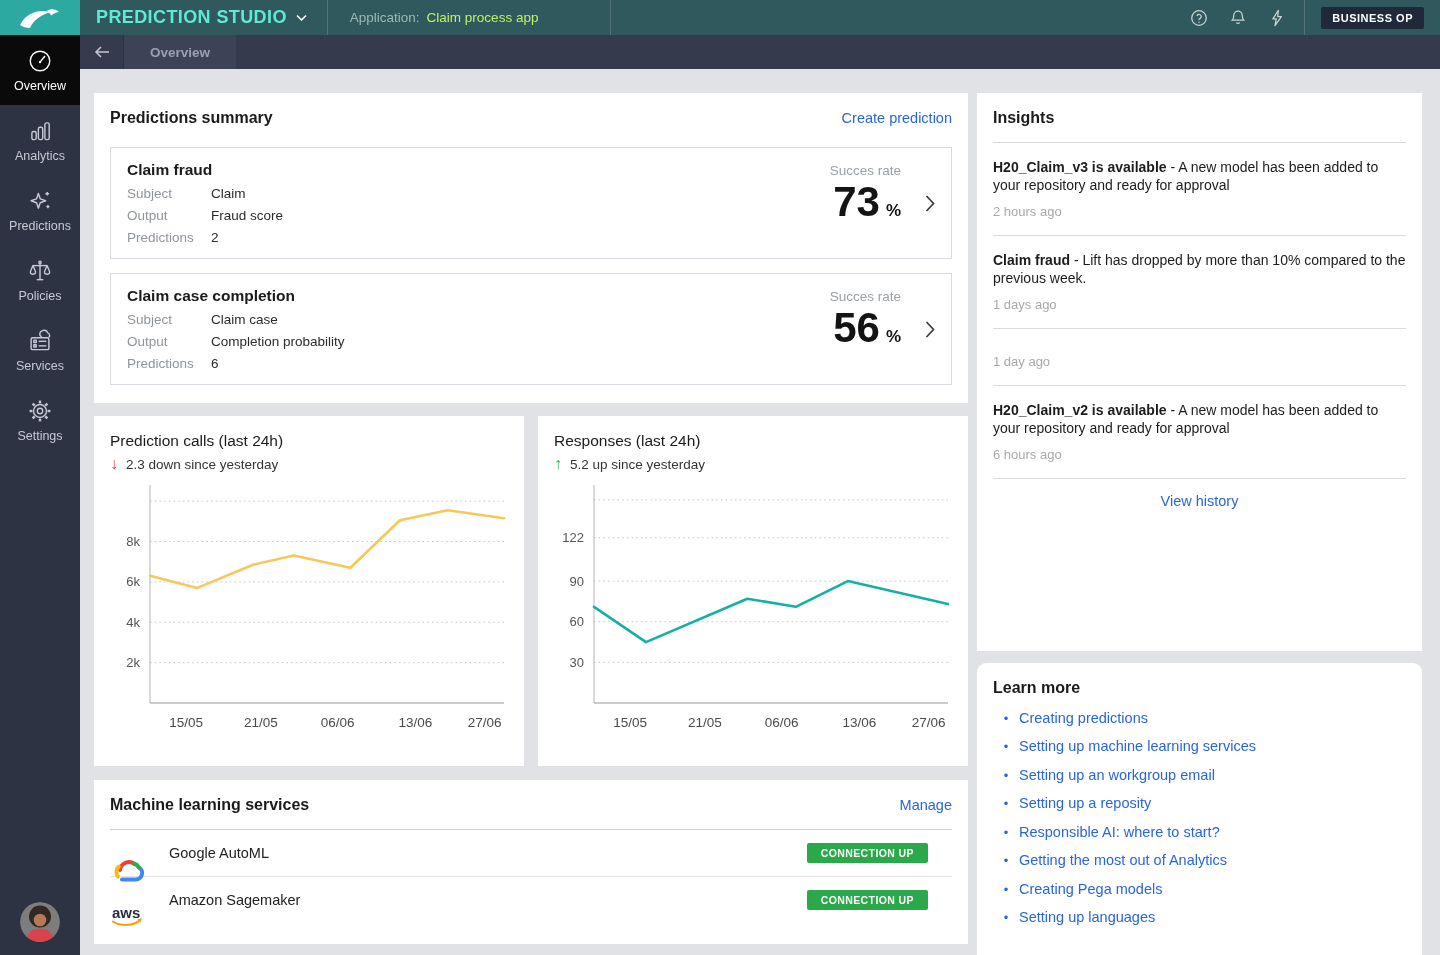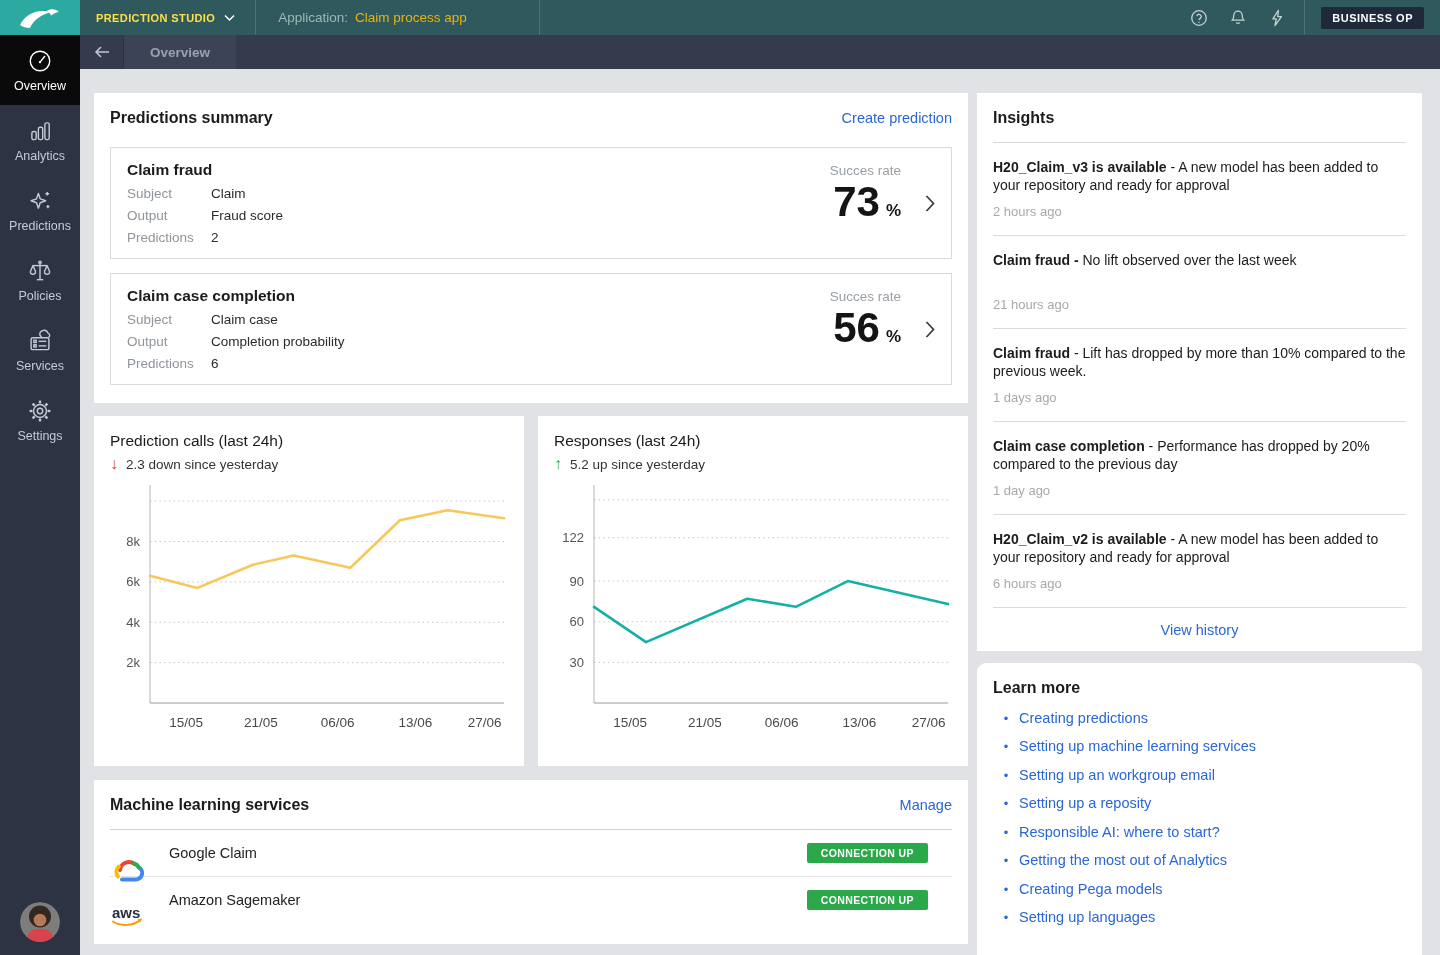--- a/index.html
+++ b/index.html
@@ -1,24 +1,24 @@
 <!DOCTYPE html>
 <html><head>
 <meta charset="utf-8">
 <style>
   html,body{margin:0;padding:0;}
   body{width:1440px;height:955px;background:#e0e2e5;font-family:"Liberation Sans",sans-serif;overflow:hidden;position:relative;}
   
   .topbar{position:absolute;left:0;top:0;width:1440px;height:35px;background:#30595d;display:flex;align-items:center;z-index:5;}
   .logo-box{width:80px;height:35px;background:#2caaa2;display:flex;align-items:center;justify-content:center;flex:none;}
   .studio{display:flex;align-items:center;gap:9px;padding:0 20px 0 16px;height:35px;}
-  .studio-title{color:#fde047;font-weight:700;font-size:11px;letter-spacing:.4px;}
+  .studio-title{color:#5eead4;font-weight:700;font-size:18px;letter-spacing:.4px;}
   .vdiv{width:1px;height:35px;background:rgba(255,255,255,.16);flex:none;}
   .app-label{color:#9db8b7;font-size:13.5px;margin-left:22px;}
-  .app-name{color:#eab308;font-size:13.5px;margin-left:7px;}
+  .app-name{color:#bef264;font-size:13.5px;margin-left:7px;}
   .tb-spacer{flex:1;}
   .tb-icons{display:flex;align-items:center;gap:17px;margin-right:16px;}
   .tb-icon{width:22px;height:22px;display:flex;align-items:center;justify-content:center;}
   .op-badge{background:#20293a;color:#fff;font-size:11px;font-weight:700;letter-spacing:.5px;padding:5px 11px;border-radius:2px;border:none;margin:4px 16px;font-family:"Liberation Sans",sans-serif;}
   
   .subbar{position:absolute;left:80px;top:35px;width:1360px;height:34px;background:#353b4c;display:flex;align-items:stretch;}
   .back-btn{width:43px;display:flex;align-items:center;justify-content:center;}
   .subtab{display:flex;align-items:center;padding:0 26px;background:#3d4356;border-left:1px solid #2d3242;color:#9aa0af;font-weight:700;font-size:13.5px;}
   
   .sidebar{position:absolute;left:0;top:35px;bottom:0;width:80px;background:#2e3344;display:flex;flex-direction:column;align-items:center;}
@@ -367,21 +367,21 @@
       <div class="ml-table">
         <div class="ml-row r1">
           <span class="ml-logo">
             <svg width="36" height="30" viewBox="0 0 36 30" fill="none" stroke-width="4" stroke-linecap="round">
               <path d="M10 15 A9 9 0 0 1 24.5 9" stroke="#EA4335"></path>
               <path d="M8 21.5 A7.5 7.5 0 0 1 8.8 11.5" stroke="#FBBC05"></path>
               <path d="M12 24.5 H25.5 A6.5 6.5 0 0 0 28.6 12.2" stroke="#4285F4"></path>
               <path d="M24 8.5 A8.5 8.5 0 0 1 29 12.5" stroke="#34A853"></path>
             </svg>
           </span>
-          <span class="ml-name">Google Claim</span>
+          <span class="ml-name">Google AutoML</span>
           <span class="conn-badge">CONNECTION UP</span>
         </div>
         <div class="ml-row r2">
           <span class="ml-logo">
             <svg width="40" height="28" viewBox="0 0 40 28">
               <text x="2" y="15" font-size="15" font-weight="700" fill="#252f3e" font-family="Liberation Sans, sans-serif">aws</text>
               <path d="M3 18.5 c6.5 4.8 20.5 4.6 27 -1.2" stroke="#ff9900" stroke-width="2" fill="none" stroke-linecap="round"></path>
               <path d="M27.5 16.2 l4.6 -.9 -1.8 4.2 Z" fill="#ff9900"></path>
             </svg>
           </span>
@@ -395,29 +395,24 @@
   <div class="col-right">
 
     <section class="panel p-insights">
       <div class="panel-title">Insights</div>
       <div class="ins-divider"></div>
       <div class="ins-item">
         <div class="ins-text"><b>H20_Claim_v3 is available</b><span> - A new model has been added to your repository and ready for approval</span></div>
         <div class="ins-time">2 hours ago</div>
       </div>
       <div class="ins-item">
-        <div class="ins-text"><b>Claim fraud -</b><span> No lift observed over the last week</span></div>
-        <div class="ins-time">21 hours ago</div>
-      </div>
-      <div class="ins-item">
         <div class="ins-text"><b>Claim fraud</b><span> - Lift has dropped by more than 10% compared to the previous week.</span></div>
         <div class="ins-time">1 days ago</div>
       </div>
       <div class="ins-item">
-        <div class="ins-text"><b>Claim case completion</b><span> - Performance has dropped by 20% compared to the previous day</span></div>
         <div class="ins-time">1 day ago</div>
       </div>
       <div class="ins-item">
         <div class="ins-text"><b>H20_Claim_v2 is available</b><span> - A new model has been added to your repository and ready for approval</span></div>
         <div class="ins-time">6 hours ago</div>
       </div>
       <div class="view-history"><a class="link">View history</a></div>
     </section>
 
     <section class="panel p-learn">

